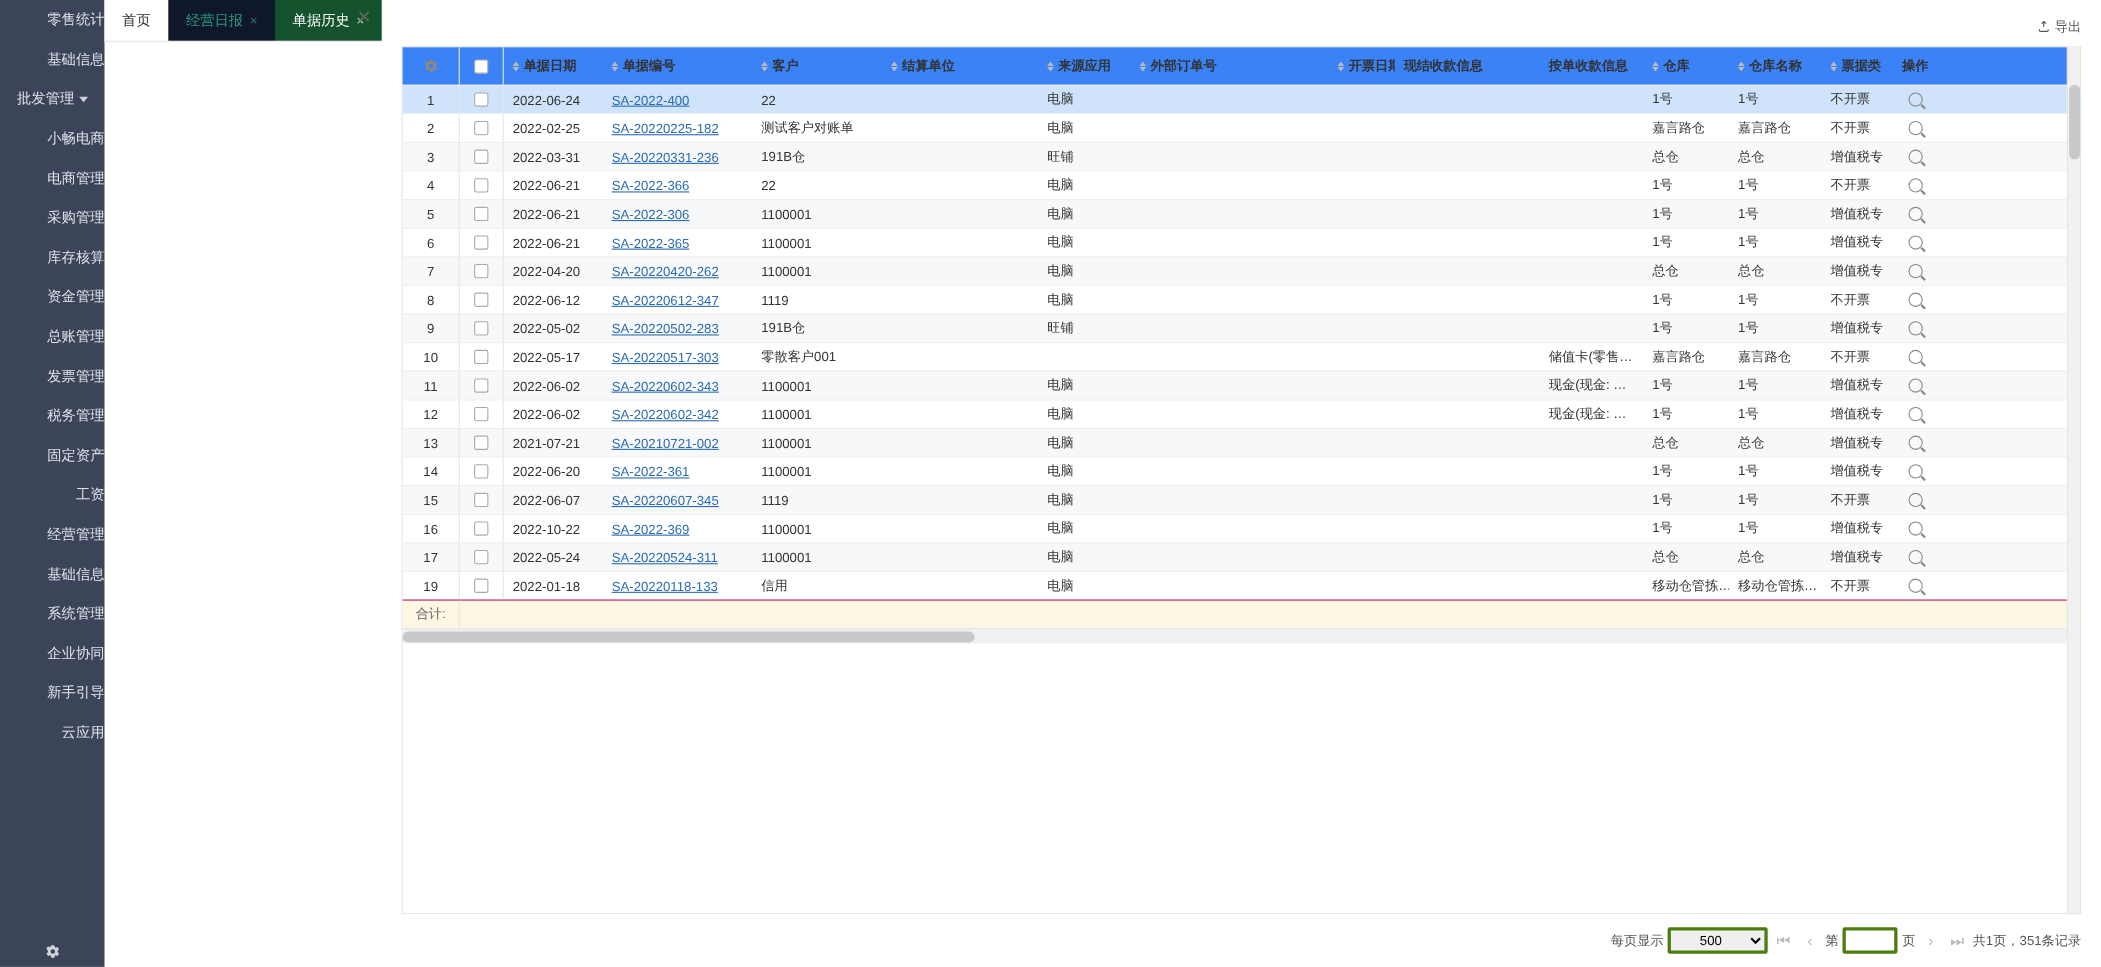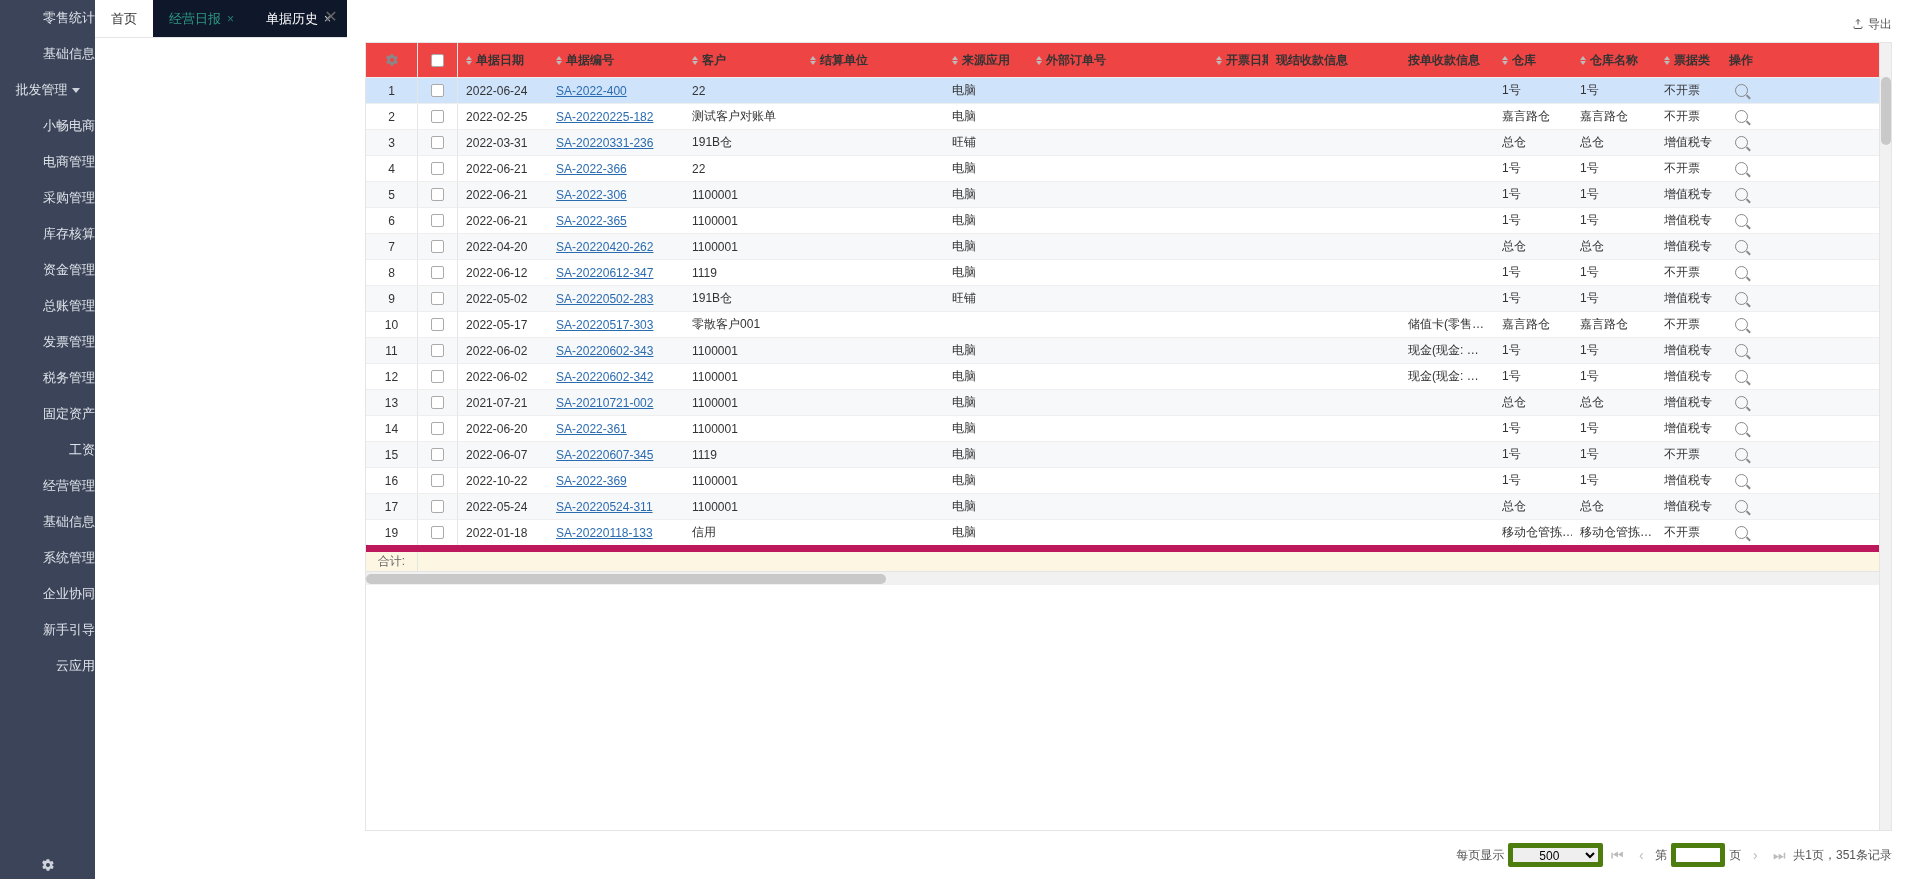--- a/index.html
+++ b/index.html
@@ -12,36 +12,36 @@
   .side-item{height:36px;display:flex;align-items:center;justify-content:flex-end;font-size:13px;cursor:pointer;color:#dfe3ea}
   .side-item.expand{justify-content:center;gap:4px}
   .sidebar-bottom{height:28px;display:flex;align-items:center;justify-content:center;color:#cfd3dc}
   .caret{width:0;height:0;border-left:4px solid transparent;border-right:4px solid transparent;border-top:5px solid #cfd3dc}
   
   .main{flex:1;display:flex;flex-direction:row;height:879px;min-width:0}
   
   .tabbar{height:38px;display:flex;align-items:stretch;border-bottom:1px solid #e5e5e5;background:#fff;position:relative}
   .tab{padding:0 16px;display:flex;align-items:center;gap:6px;font-size:13px;cursor:pointer;color:#333}
   .tab.light{background:#0f172a;color:#2c9b84}
-  .tab.active{background:#0f172a;color:#fff}
+  .tab.active{background:#14532d;color:#fff}
   .tab-close{font-size:12px;opacity:.8;cursor:pointer}
   .tabbar-close{position:absolute;right:6px;top:6px;width:20px;height:20px;display:flex;align-items:center;justify-content:center;cursor:pointer;font-size:16px;color:#666}
   
   .content{flex:1;display:flex;flex-direction:column;padding:12px 18px 0 18px;min-height:0}
   .toolbar{display:flex;justify-content:flex-end;align-items:center;height:24px;margin-bottom:6px}
   .export-btn{display:flex;align-items:center;gap:4px;font-size:12px;color:#555;cursor:pointer}
   .export-btn svg{width:12px;height:12px}
   
   .table-wrap{flex:1;border:1px solid #e5e5e5;display:flex;flex-direction:column;min-height:0}
   .thead,.trow,.tfoot{display:flex;align-items:center;height:26px}
-  .thead{background:#ef4444;font-weight:600;color:#333;height:34px}
+  .thead{background:#3b82f6;font-weight:600;color:#333;height:34px}
   .trow{border-top:1px solid #eee;font-size:12px;color:#333}
   .trow:nth-child(odd){background:#f7f8fa}
   .trow.selected{background:#cfe3fb}
-  .tfoot{background:#fdf6e3;border-top:7px solid #be185d;color:#666;font-size:12px}
+  .tfoot{background:#fdf6e3;border-top:1px solid #be185d;color:#666;font-size:12px}
   .tbody{overflow:hidden;position:relative}
   .cell{padding:0 8px;overflow:hidden;white-space:nowrap;text-overflow:ellipsis;display:flex;align-items:center;height:100%;flex-shrink:0}
   .c-idx{width:52px;justify-content:center;border-right:1px solid #e5e5e5}
   .c-chk{width:40px;justify-content:center;border-right:1px solid #e5e5e5}
   .c-date{width:90px}
   .c-code{width:136px}
   .c-cust{width:118px}
   .c-settle{width:142px}
   .c-src{width:84px}
   .c-ext{width:180px}
@@ -60,21 +60,21 @@
   .link{color:#2b6cb0;text-decoration:underline;cursor:pointer}
   .chk{width:13px;height:13px;border:1px solid #aaa;background:#fff;border-radius:2px;cursor:pointer}
   .mag{width:13px;height:13px;border:1.5px solid #888;border-radius:50%;position:relative;cursor:pointer}
   .mag::after{content:"";position:absolute;width:5px;height:1.5px;background:#888;right:-4px;bottom:-1px;transform:rotate(45deg)}
   .gear-cell svg{width:14px;height:14px;fill:#888}
   
   .hscroll{height:14px;background:#f1f1f1;border-top:1px solid #e5e5e5;position:relative}
   .hscroll-thumb{position:absolute;left:0;top:2px;height:10px;width:520px;background:#c9c9c9;border-radius:5px}
   
   .pager{height:48px;display:flex;align-items:center;justify-content:flex-end;gap:4px;color:#555;font-size:12px}
-  .pager select,.pager input{border:5px solid #4d7c0f;height:24px;font-size:12px;padding:0 22px;border-radius:2px}
+  .pager select,.pager input{border:3px solid #4d7c0f;height:24px;font-size:12px;padding:0 22px;border-radius:2px}
   .pager input{width:46px;text-align:center}
   .pg-btn{width:20px;height:20px;display:flex;align-items:center;justify-content:center;color:#bbb;cursor:pointer;font-size:14px}
   
   .vscroll{width:12px;background:#f1f1f1;border-left:1px solid #e5e5e5;position:relative}
   .vscroll-thumb{position:absolute;top:34px;left:1px;width:10px;height:68px;background:#c9c9c9;border-radius:5px}
   .table-inner{display:flex;flex:1;min-height:0}
   .table-left{flex:1;display:flex;flex-direction:column;min-height:0}
 </style>
 </head>
 <body>

